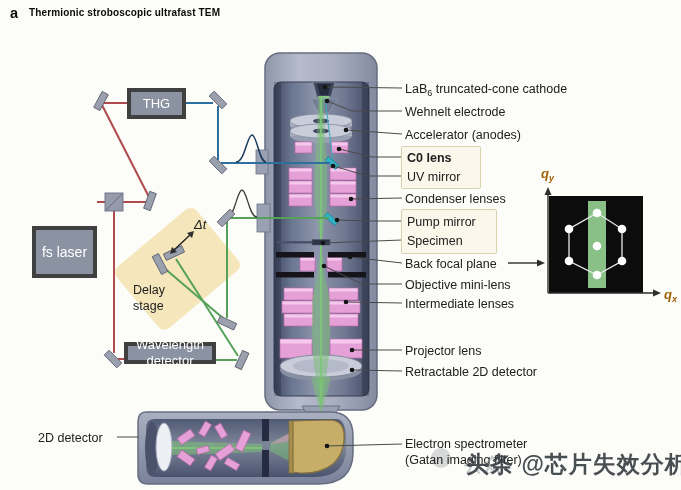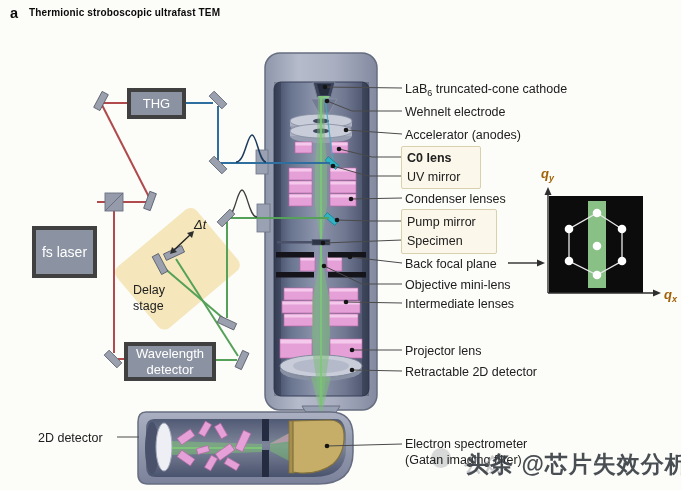--- a/index.html
+++ b/index.html
@@ -352,21 +352,21 @@
 
   <span class="panel-letter">a</span>
   <span class="fig-title">Thermionic stroboscopic ultrafast TEM</span>
 
   <div class="gbox" style="left:127px;top:88px;width:59px;height:31px;">
       <span>THG</span>
     </div>
   <div class="gbox" style="left:32px;top:178px;width:65px;height:52px;font-size:14px;margin-top:48px;">
       <span>fs laser</span>
     </div>
-  <div class="gbox" style="left:124px;top:342px;width:92px;height:39px;">
+  <div class="gbox" style="left:124px;top:342px;width:92px;height:22px;">
     <span>
       <span>Wavelength</span><br>
       <span>detector</span>
     </span>
   </div>
 
   <div class="lbl" style="left:133px;top:282px;">
     <span>Delay</span><br>
     <span>stage</span>
   </div>

